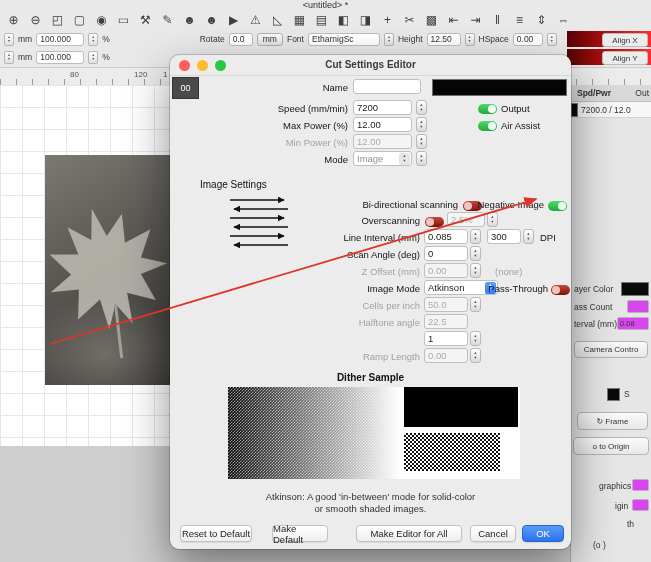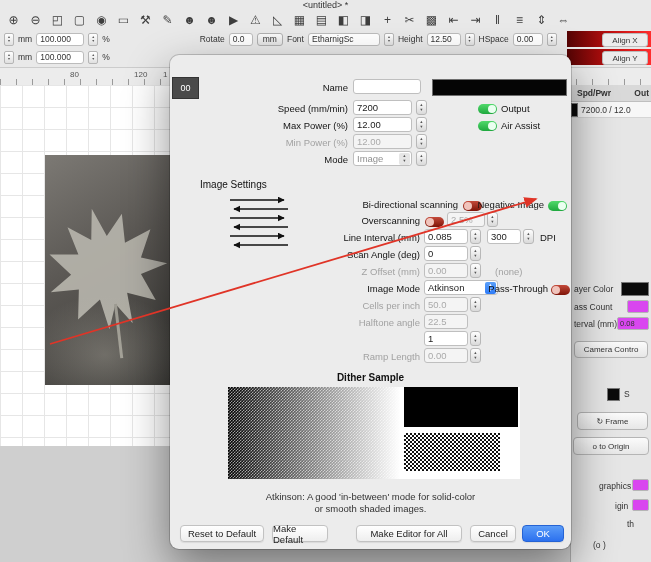--- a/index.html
+++ b/index.html
@@ -199,21 +199,21 @@
             <path d="M62 150 L55 204" stroke="#9a988f" stroke-width="3" fill="none"></path>
           </g>
         </svg>
       </div>
     </div>
   </div>
 
   <div class="right-panel">
     <div class="rp-header">
       <span class="rp-txt" style="left:6px;top:3px;font-weight:bold">Spd/Pwr</span>
-      <span class="rp-txt" style="right:2px;top:3px;font-weight:bold">Out</span>
+      <span class="rp-txt" style="right:2px;top:3px;font-weight:normal">Out</span>
     </div>
     <div class="rp-row">
       <span class="rp-blk" style="left:0;top:1px;width:5px;height:12px"></span>
       <span class="rp-txt" style="left:10px;top:3px">7200.0 / 12.0</span>
     </div>
     <span class="rp-txt" style="left:3px;top:199px">ayer Color</span>
     <span class="rp-blk" style="right:2px;top:197px;width:26px;height:12px"></span>
     <span class="rp-txt" style="left:3px;top:217px">ass Count</span>
     <span class="rp-fld" style="right:2px;top:215px;width:16px;height:11px"></span>
     <span class="rp-txt" style="left:3px;top:234px">terval (mm)</span>
@@ -228,20 +228,26 @@
     <div class="panel-chip" style="left:2px;right:2px;top:352px;height:16px">o to Origin</div>
     <span class="rp-txt" style="left:28px;top:396px">graphics</span>
     <span class="rp-fld" style="right:2px;top:394px;width:11px;height:10px"></span>
     <span class="rp-txt" style="left:44px;top:416px">igin</span>
     <span class="rp-fld" style="right:2px;top:414px;width:11px;height:10px"></span>
     <span class="rp-txt" style="left:56px;top:434px">th</span>
     <span class="rp-txt" style="left:22px;top:455px">(o )</span>
   </div>
 
   <div class="dialog">
+    <div class="dlg-titlebar">
+      <span class="tl red"></span>
+      <span class="tl yel"></span>
+      <span class="tl grn"></span>
+      <div class="dlg-title">Cut Settings Editor</div>
+    </div>
     <div class="dlg-tab">00</div>
 
     <span class="dlg-lbl" style="left:10px;top:27px;width:168px">Name</span>
     <input class="dlg-input" style="left: 183px; top: 24px; width: 68px;" value="">
     <span class="swatch" style="left:262px;top:24px;width:133px;height:15px"></span>
 
     <span class="dlg-lbl" style="left:10px;top:48px;width:168px">Speed (mm/min)</span>
     <span class="dlg-fld" style="left:183px;top:45px;width:59px">7200</span>
     <span class="dlg-stp" style="left:246px;top:45px"></span>
     <span class="toggle on" style="left:308px;top:49px"></span>
@@ -330,21 +336,21 @@
 
     <span class="section-lbl" style="left:0;right:0;top:317px;text-align:center;font-weight:bold">Dither Sample</span>
     <div class="dither-box">
       <div class="grad-dither"></div>
       <div class="dither-black"></div>
       <div class="checker"></div>
     </div>
     <div class="dlg-caption" style="top:436px">Atkinson: A good 'in-between' mode for solid-color</div>
     <div class="dlg-caption" style="top:448px">or smooth shaded images.</div>
 
-    <div class="dlg-btn" style="left:10px;top:470px;width:84px">Reset to Default</div>
+    <div class="dlg-btn" style="left:10px;top:470px;width:72px">Reset to Default</div>
     <div class="dlg-btn" style="left:102px;top:470px;width:56px">Make Default</div>
     <div class="dlg-btn" style="left:186px;top:470px;width:106px">Make Editor for All</div>
     <div class="dlg-btn" style="left:300px;top:470px;width:46px">Cancel</div>
     <div class="dlg-btn primary" style="left:352px;top:470px;width:42px">OK</div>
   </div>
 
   <svg class="annot" width="651" height="562" viewBox="0 0 651 562">
     <defs>
       <marker id="ah" markerWidth="9" markerHeight="9" refX="6.5" refY="3" orient="auto">
         <path d="M0,0 L7.5,3 L0,6 Z" fill="#e03427"></path>

